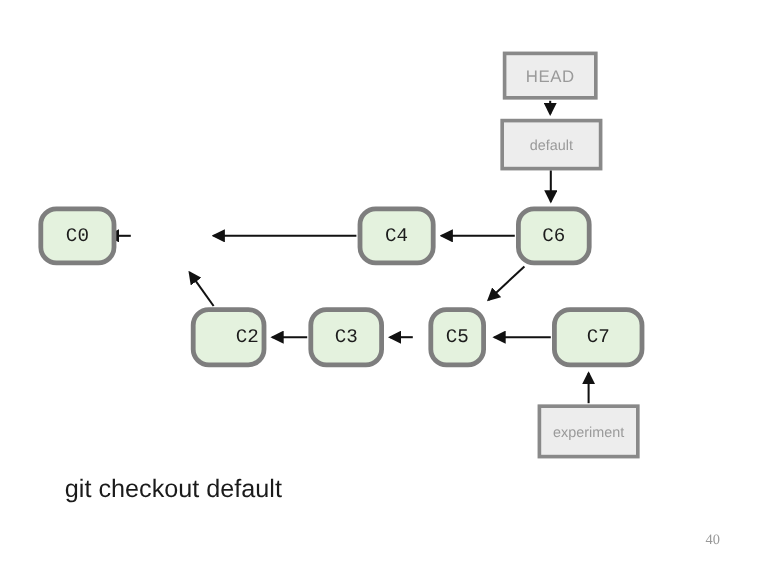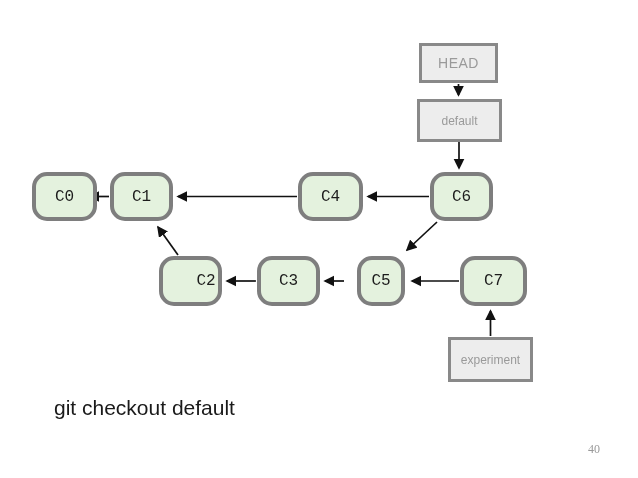--- a/index.html
+++ b/index.html
@@ -53,21 +53,21 @@
   .pos-head       { left: 419px; top: 43px;  width: 79px; height: 40px; }
   .pos-default    { left: 417px; top: 99px;  width: 85px; height: 43px; }
   .pos-experiment { left: 448px; top: 337px; width: 85px; height: 45px; }
   .pos-c0 { left: 20px;  top: 172px; width: 65px; height: 49px; margin-left: 12px; }
   .pos-c1 { left: 110px; top: 172px; width: 63px; height: 49px; }
   .pos-c4 { left: 298px; top: 172px; width: 65px; height: 49px; }
   .pos-c6 { left: 430px; top: 172px; width: 63px; height: 49px; }
   .pos-c2 { left: 159px; top: 256px; width: 63px; height: 50px; padding-left: 31px; }
   .pos-c3 { left: 257px; top: 256px; width: 63px; height: 50px; }
   .pos-c5 { left: 345px; top: 256px; width: 48px; height: 50px; margin-left: 12px; }
-  .pos-c7 { left: 460px; top: 256px; width: 67px; height: 50px; }
+  .pos-c7 { left: 460px; top: 256px; width: 77px; height: 50px; }
 
   .caption {
     position: absolute;
     left: 54px; top: 396px;
     font-size: 21px;
     color: var(--caption-text, #1a1a1a);
   }
   .pagenum {
     position: absolute;
     left: 588px; top: 442px;
@@ -98,21 +98,20 @@
     <line x1="344" y1="281" x2="325" y2="281" marker-end="url(#ah)"></line>
     <line x1="459" y1="281" x2="412" y2="281" marker-end="url(#ah)"></line>
     <line x1="490.5" y1="336" x2="490.5" y2="311" marker-end="url(#ah)"></line>
   </svg>
 
   <div class="pointer rounded pos-head">HEAD</div>
   <div class="pointer square pos-default">default</div>
   <div class="pointer square pos-experiment">experiment</div>
 
   <div class="commit pos-c0">C0</div>
-  <div class="commit pos-c1">C1</div>
   <div class="commit pos-c4">C4</div>
   <div class="commit pos-c6">C6</div>
   <div class="commit pos-c2">C2</div>
   <div class="commit pos-c3">C3</div>
   <div class="commit pos-c5">C5</div>
   <div class="commit pos-c7">C7</div>
 
   <div class="caption">git checkout default</div>
   <div class="pagenum">40</div>
 

